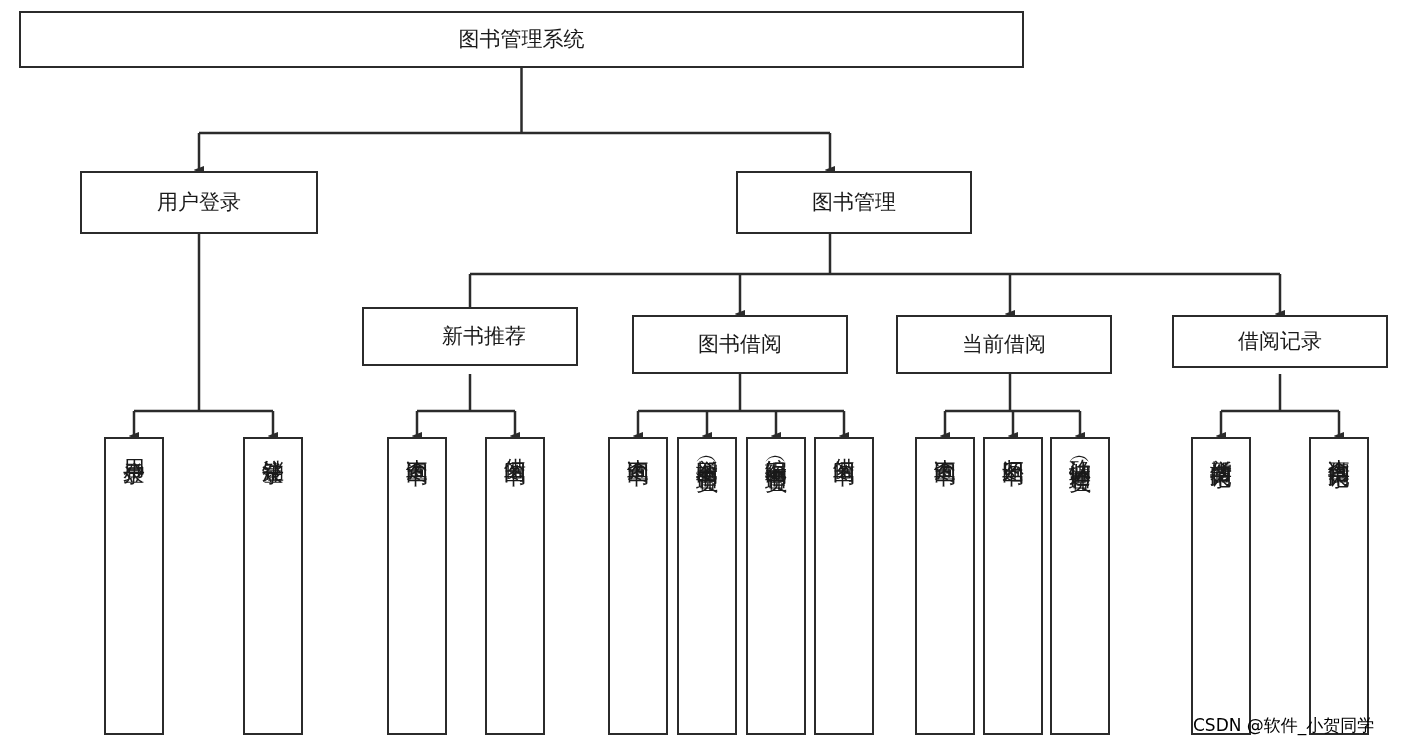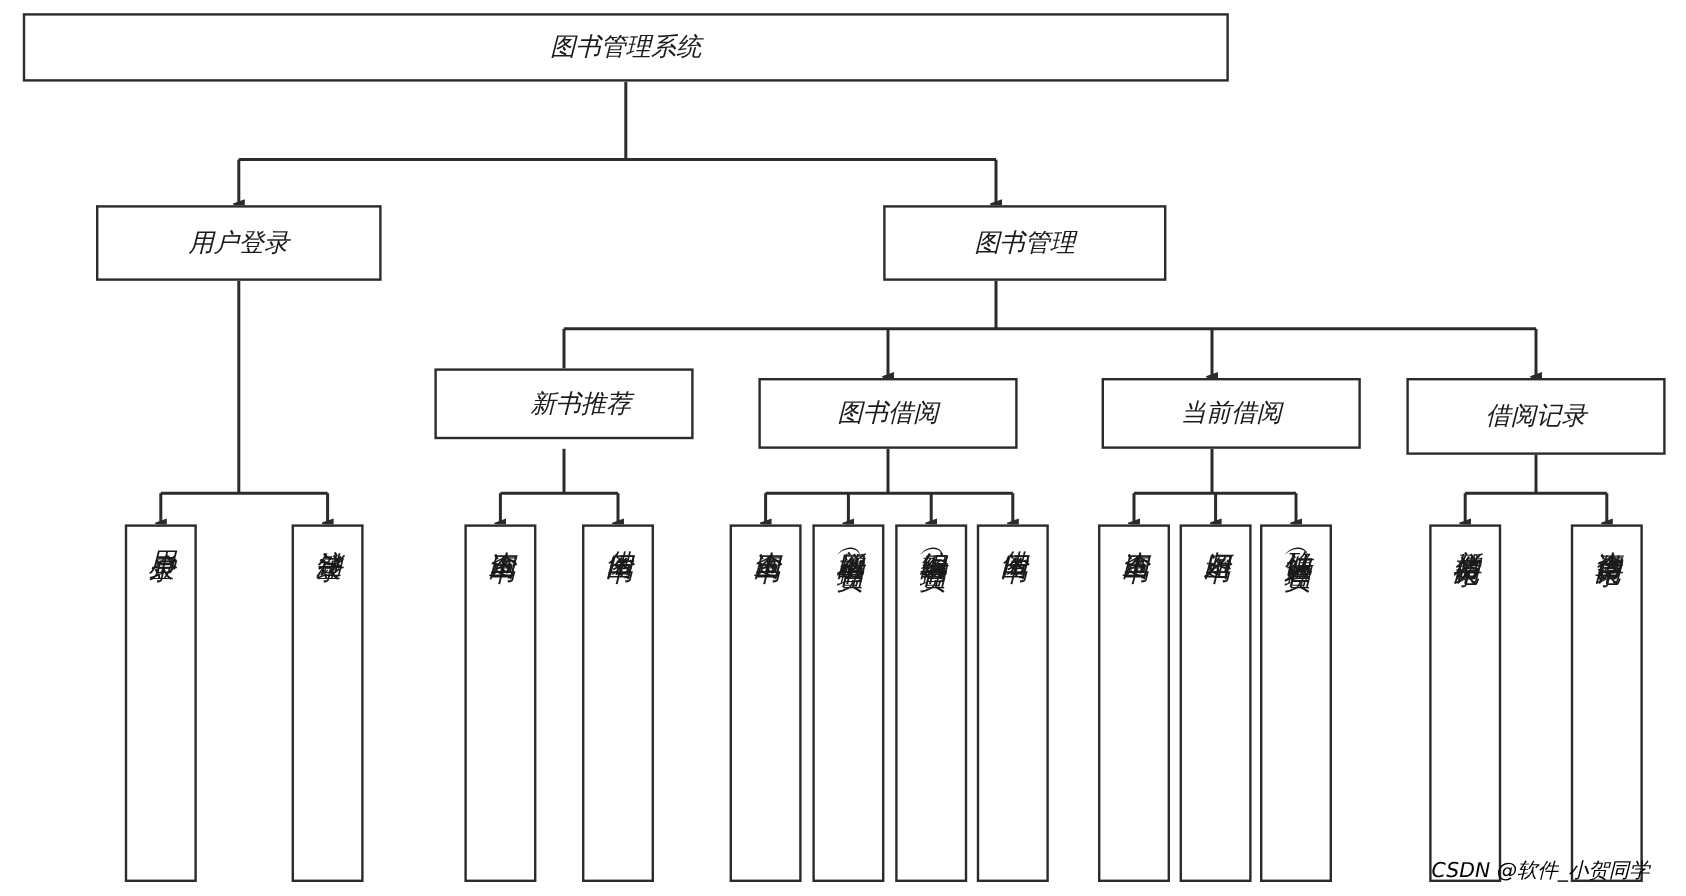--- a/index.html
+++ b/index.html
@@ -10,21 +10,20 @@
   }
   body {
     font-family: "DejaVu Sans", "Liberation Sans", sans-serif;
   }
   #canvas {
     position: relative;
     width: 1405px;
     height: 747px;
     background: #ffffff;
     overflow: hidden;
-    font-style: italic;
   }
   #edge-layer {
     position: absolute;
     left: 0;
     top: 0;
     width: 1405px;
     height: 747px;
     pointer-events: none;
   }
   .node {
@@ -124,24 +123,24 @@
       </div>
       <div class="node horiz" style="left: 736px; top: 171px; width: 236px; height: 63px;">
         <span class="label">图书管理</span>
       </div>
       <div class="node horiz" style="left: 362px; top: 307px; width: 216px; height: 59px; padding-left: 28px;">
         <span class="label">新书推荐</span>
       </div>
       <div class="node horiz" style="left: 632px; top: 315px; width: 216px; height: 59px;">
         <span class="label">图书借阅</span>
       </div>
-      <div class="node horiz" style="left: 918px; top: 315px; width: 216px; height: 59px;">
+      <div class="node horiz" style="left: 896px; top: 315px; width: 216px; height: 59px;">
         <span class="label">当前借阅</span>
       </div>
-      <div class="node horiz" style="left: 1172px; top: 315px; width: 216px; height: 64px;">
+      <div class="node horiz" style="left: 1172px; top: 315px; width: 216px; height: 53px;">
         <span class="label">借阅记录</span>
       </div>
       <div class="node vert" style="left: 104px; top: 437px; width: 60px; height: 298px;">
         <span class="label">用户登录</span>
       </div>
       <div class="node vert" style="left: 243px; top: 437px; width: 60px; height: 298px;">
         <span class="label">注销登录</span>
       </div>
       <div class="node vert" style="left: 387px; top: 437px; width: 60px; height: 298px;">
         <span class="label">查询图书</span>

